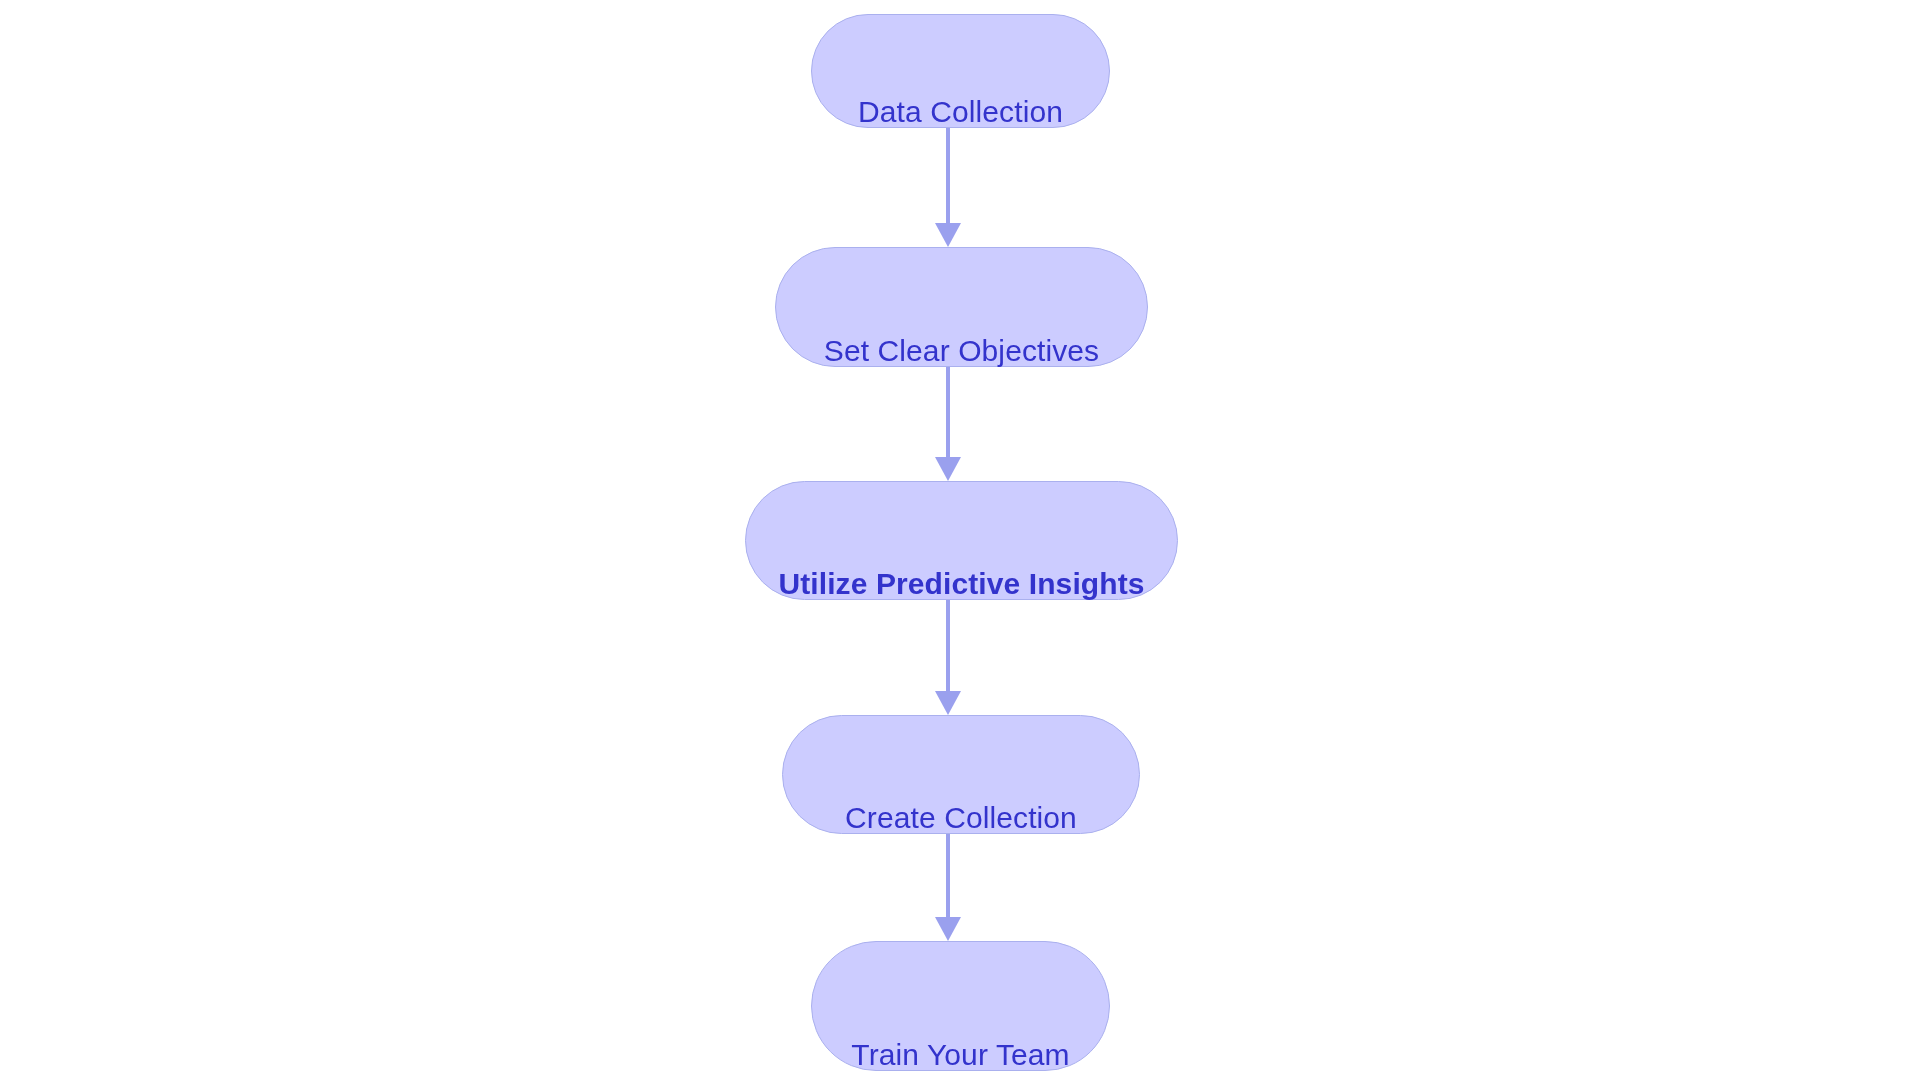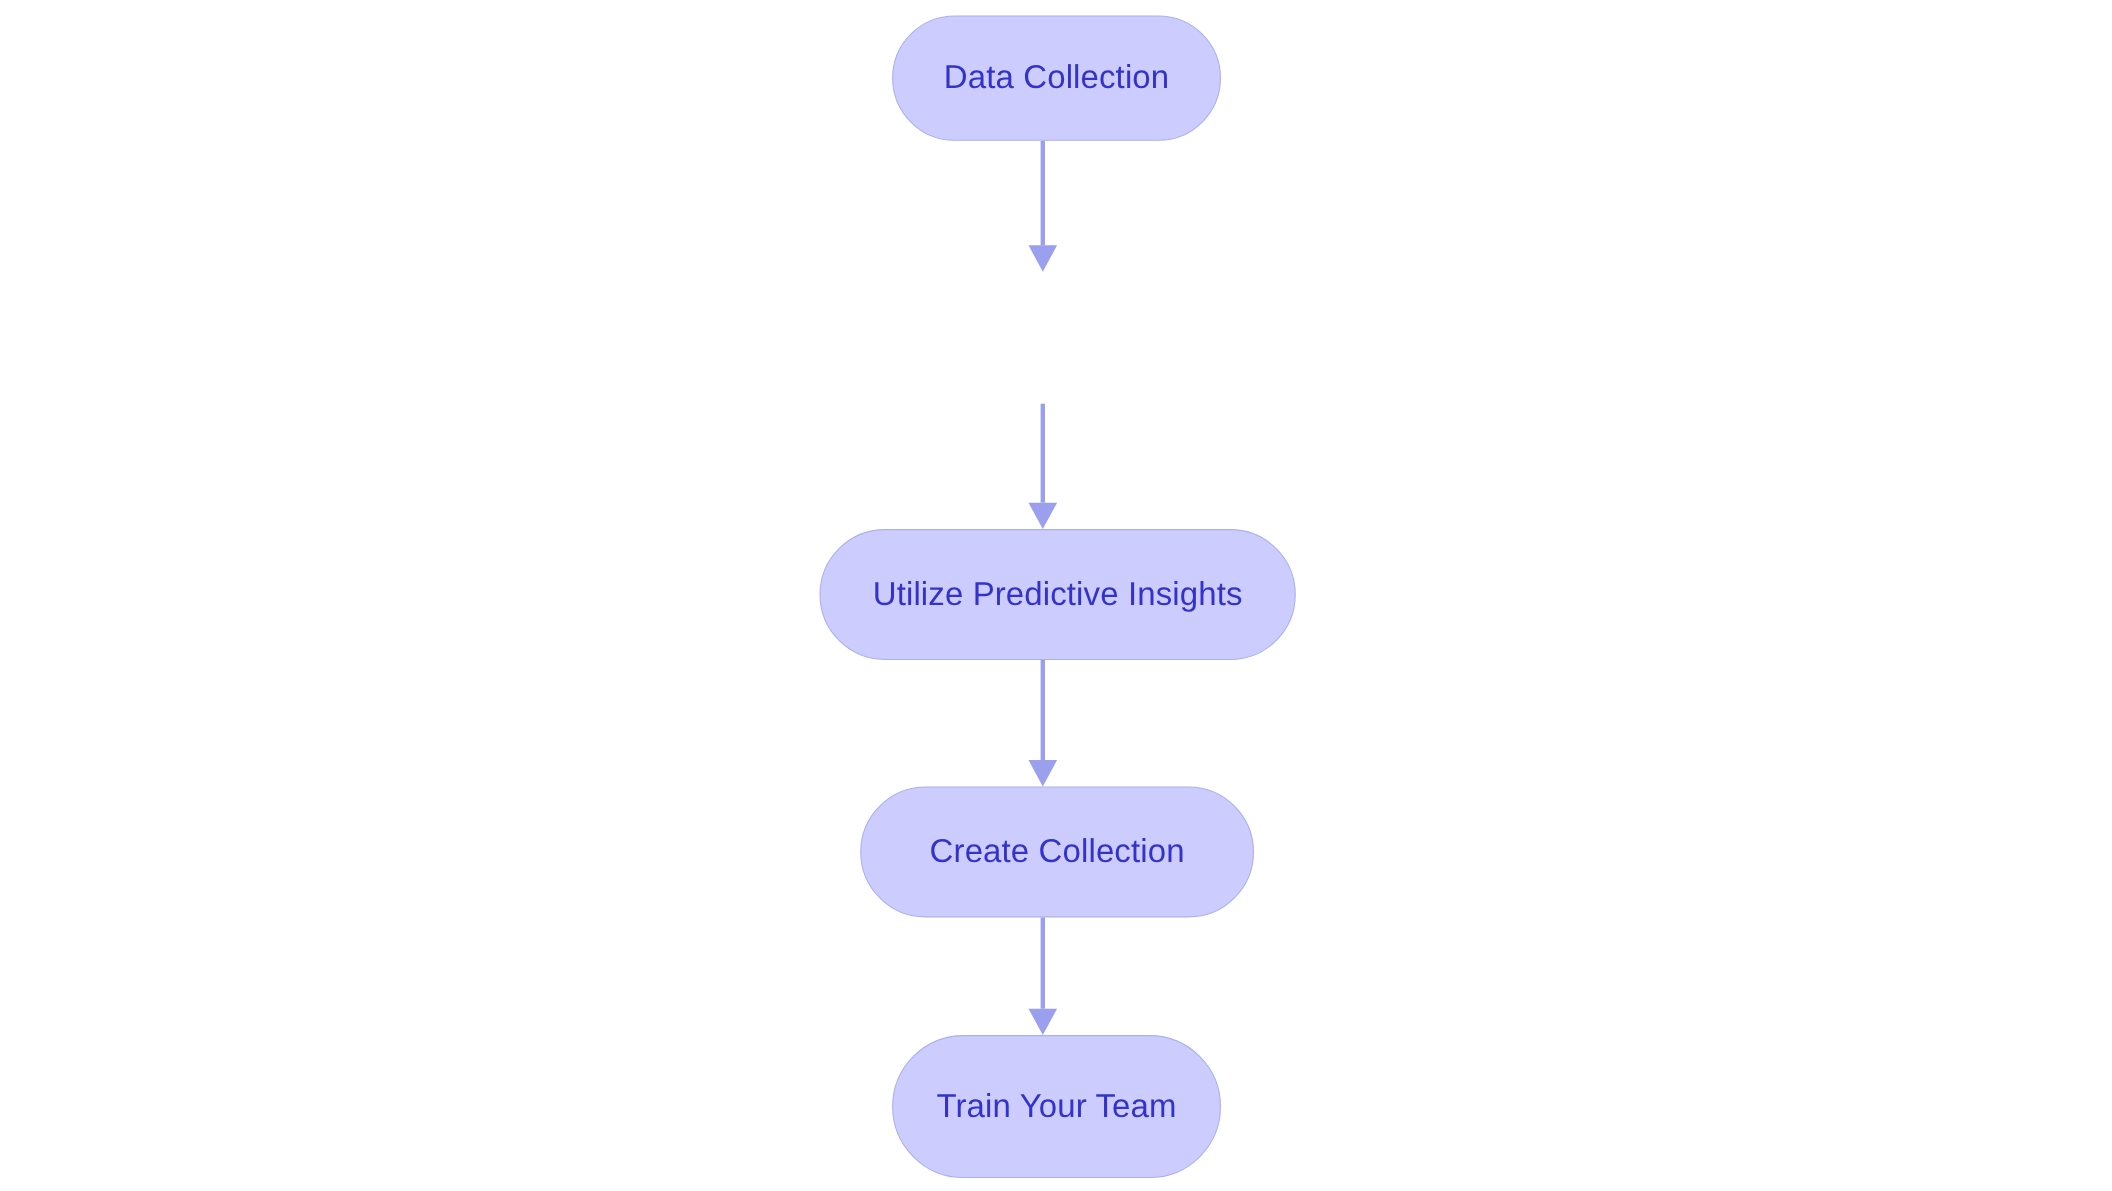--- a/index.html
+++ b/index.html
@@ -20,21 +20,21 @@
     width: 1920px;
     height: 1083px;
     background: #ffffff;
   }
 
   
   .flow-node {
     position: absolute;
     box-sizing: border-box;
     display: flex;
-    align-items: center;
+    align-items: flex-end;
     justify-content: center;
     background: #ccccff;
     border: 1.5px solid #aab0ee;
     border-radius: 999px;
     color: #3333cc;
     font-size: 30px;
     font-weight: 400;
     letter-spacing: 0.1px;
     line-height: 1;
     white-space: nowrap;
@@ -94,22 +94,25 @@
 
   <div class="connector" style="left:935px; top:834px; width:26px; height:107px;">
     <div class="connector-line" style="height:83px;"></div>
     <div class="connector-arrowhead"></div>
   </div>
 
   <div class="flow-node" style="left:811px; top:14px; width:299px; height:114px;">
     <span class="node-label">Data Collection</span>
   </div>
 
+  <div class="flow-node" style="left:775px; top:247px; width:373px; height:120px;">
+    <span class="node-label">Set Clear Objectives</span>
+  </div>
 
-  <div class="flow-node" style="left:745px; top:481px; width:433px; height:119px;">
+  <div class="flow-node" style="left:745px; top:481px; width:433px; height:119px;font-weight:bold;">
     <span class="node-label">Utilize Predictive Insights</span>
   </div>
 
   <div class="flow-node" style="left:782px; top:715px; width:358px; height:119px;">
     <span class="node-label">Create Collection</span>
   </div>
 
   <div class="flow-node" style="left:811px; top:941px; width:299px; height:130px;">
     <span class="node-label">Train Your Team</span>
   </div>

